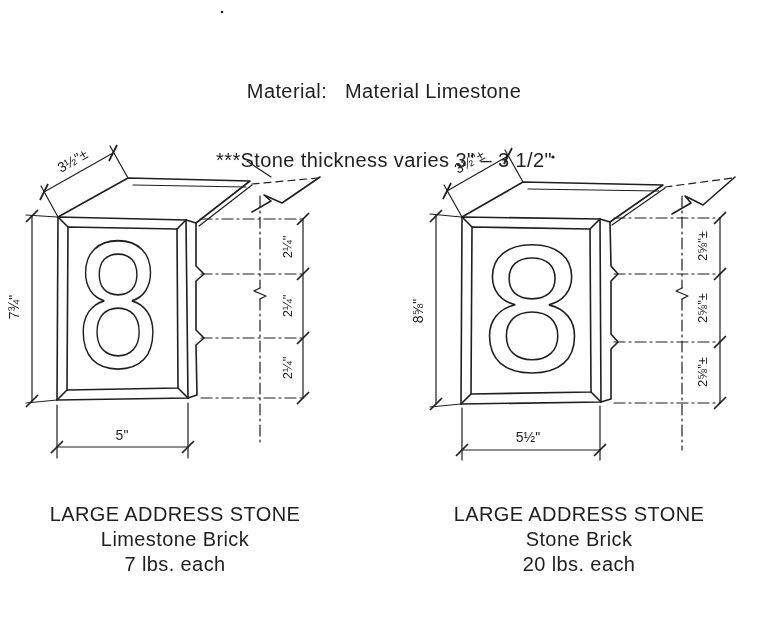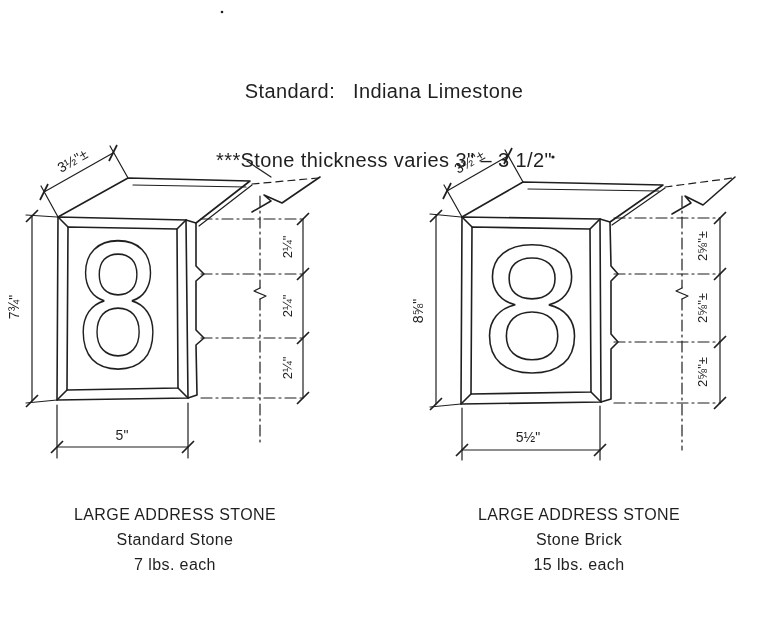--- a/index.html
+++ b/index.html
@@ -1,21 +1,21 @@
 <!DOCTYPE html>
 <html><head>
 <meta charset="utf-8">
 <style>
   html,body{margin:0;padding:0;background:#ffffff;}
   #page{position:relative;width:768px;height:623px;background:#ffffff;overflow:hidden;
         font-family:"Liberation Sans",sans-serif;color:#1f1f1f;}
   .header{position:absolute;top:34px;left:0;width:768px;text-align:center;
           font-size:20px;line-height:23px;letter-spacing:.4px;white-space:pre;}
   .caption{position:absolute;top:502px;width:310px;text-align:center;
-           font-size:16px;line-height:25px;letter-spacing:.4px;}
+           font-size:20px;line-height:25px;letter-spacing:.4px;}
   .caption.left{left:20px;}
   .caption.right{left:424px;}
   svg{position:absolute;top:0;left:0;}
   svg .ln{stroke:#1f1f1f;fill:none;stroke-width:1.6;stroke-linecap:round;stroke-linejoin:round;}
   svg .thin{stroke-width:1.2;}
   svg .dashdot{stroke-dasharray:11 4 2 4;}
   svg .dashed{stroke-dasharray:7 5;}
   svg .tick{stroke:#1f1f1f;stroke-width:1.7;}
   svg text{fill:#1f1f1f;stroke:none;font-family:"Liberation Sans",sans-serif;}
   svg .dimtxt{font-size:14px;}
@@ -23,21 +23,21 @@
   svg .numeral{fill:none;stroke:#1f1f1f;stroke-width:1.6;
                font-family:"DejaVu Sans",sans-serif;font-size:170px;}
   .speck{fill:#1f1f1f;stroke:none;}
 </style>
 </head>
 <body>
 
 <div id="page">
 
   <div class="header">
-    <div>Standard:   Indiana Limestone</div>
+    <div>Material:   Material Limestone</div>
     <div>***Stone thickness varies 3" – 3 1/2"</div>
   </div>
 
   <svg width="768" height="623" viewBox="0 0 768 623">
 
     <g>
 
       <path class="ln" d="M58,217 L186,220 L188,398 L57,400 Z"></path>
       <path class="ln" d="M68,227 L177,229 L178,388 L67,390 Z"></path>
       <path class="ln" d="M58,217 L68,227 M186,220 L177,229 M188,398 L178,388 M57,400 L67,390"></path>
@@ -151,23 +151,23 @@
       <path class="tick" d="M456,456 L468,444 M594,456 L606,444"></path>
       <text class="dimtxt" x="528" y="442" text-anchor="middle" font-size="16">5½"</text>
     </g>
 
     <circle class="speck" cx="222" cy="12" r="1.3"></circle>
     <circle class="speck" cx="553" cy="157" r="1.6"></circle>
   </svg>
 
   <div class="caption left">
     <div>LARGE ADDRESS STONE</div>
-    <div>Standard Stone</div>
+    <div>Limestone Brick</div>
     <div>7 lbs. each</div>
   </div>
 
   <div class="caption right">
     <div>LARGE ADDRESS STONE</div>
     <div>Stone Brick</div>
-    <div>15 lbs. each</div>
+    <div>20 lbs. each</div>
   </div>
 
 </div>
 
 </body></html>

